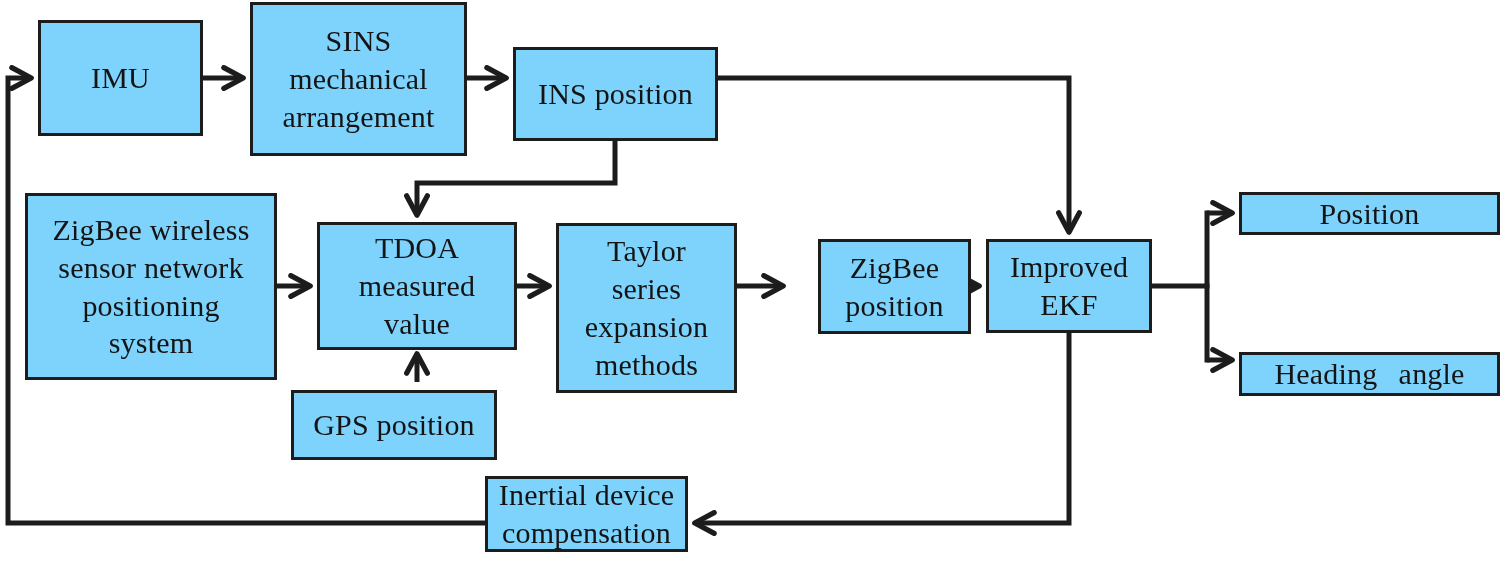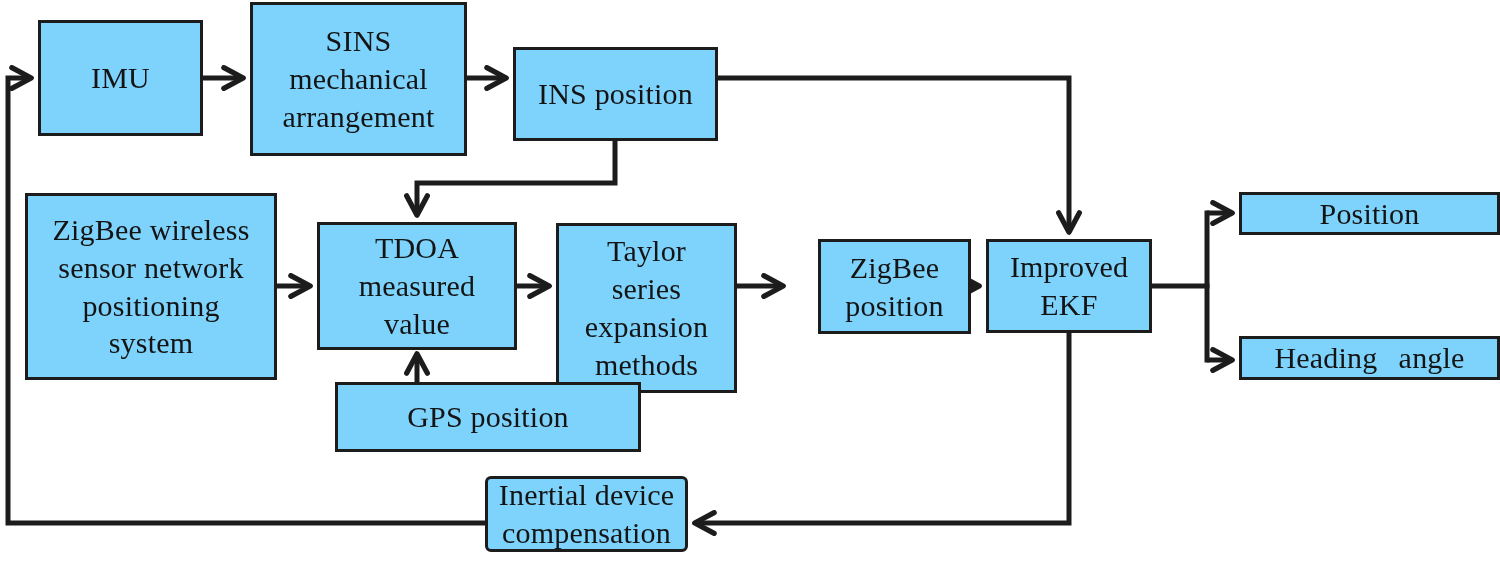--- a/index.html
+++ b/index.html
@@ -111,30 +111,30 @@
   <div class="node" style="left:818px; top:239px; width:153px; height:95px;">
     <span class="label">ZigBee
 position</span>
   </div>
 
   <div class="node" style="left:986px; top:239px; width:166px; height:94px;">
     <span class="label">Improved
 EKF</span>
   </div>
 
-  <div class="node" style="left:291px; top:382px; width:306px; height:70px;margin-left:44px;">
+  <div class="node" style="left:291px; top:390px; width:206px; height:70px;">
     <span class="label">GPS position</span>
   </div>
 
   <div class="node" style="left:1239px; top:192px; width:261px; height:43px;">
     <span class="label">Position</span>
   </div>
 
-  <div class="node wide-words" style="left:1239px; top:336px; width:261px; height:44px;">
+  <div class="node wide-words" style="left:1239px; top:352px; width:261px; height:44px;">
     <span class="label">Heading angle</span>
   </div>
 
-  <div class="node" style="left:485px; top:476px; width:203px; height:76px;border-radius:6px;">
+  <div class="node" style="left:485px; top:476px; width:203px; height:76px;">
     <span class="label">Inertial device
 compensation</span>
   </div>
 
 </div>
 
 </body></html>

